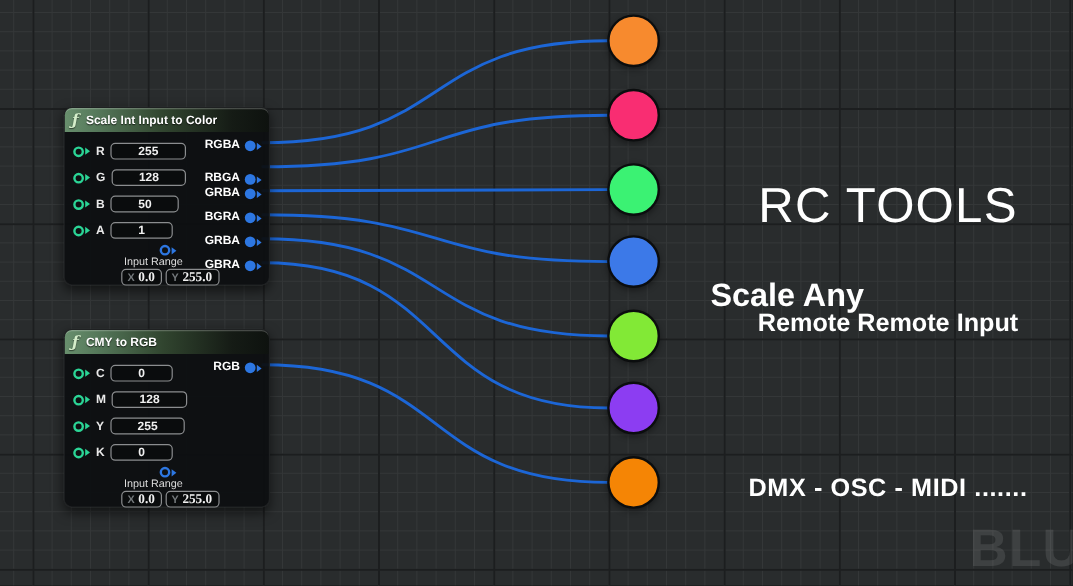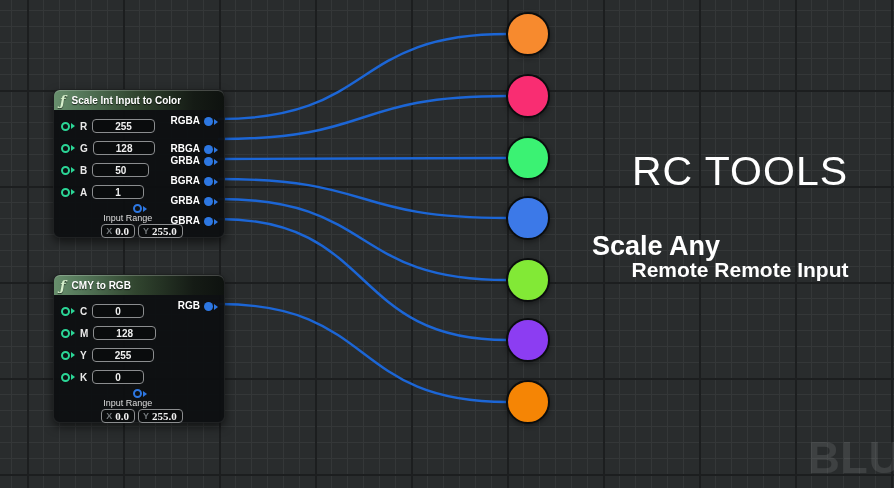--- a/index.html
+++ b/index.html
@@ -335,15 +335,16 @@
       <div class="swatch" style="left: 506px; top: 196px; background: rgb(60, 121, 232);"></div>
       <div class="swatch" style="left: 506px; top: 258px; background: rgb(130, 233, 54);"></div>
       <div class="swatch" style="left: 506px; top: 318px; background: rgb(140, 61, 242);"></div>
       <div class="swatch" style="left: 506px; top: 380px; background: rgb(245, 133, 5);"></div>
     </div>
 
   <div class="headline">
     <div class="hl-title">RC TOOLS</div>
     <div class="hl-sub1">Scale Any</div>
     <div class="hl-sub2">Remote Remote Input</div>
+    <div class="hl-footer">DMX - OSC - MIDI .......</div>
   </div>
   <div class="watermark">BLUE</div>
 </div>
 
 </body></html>

